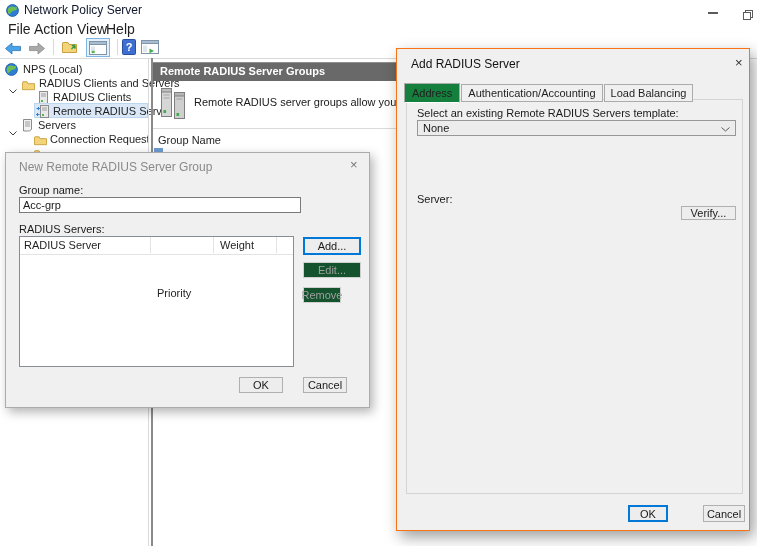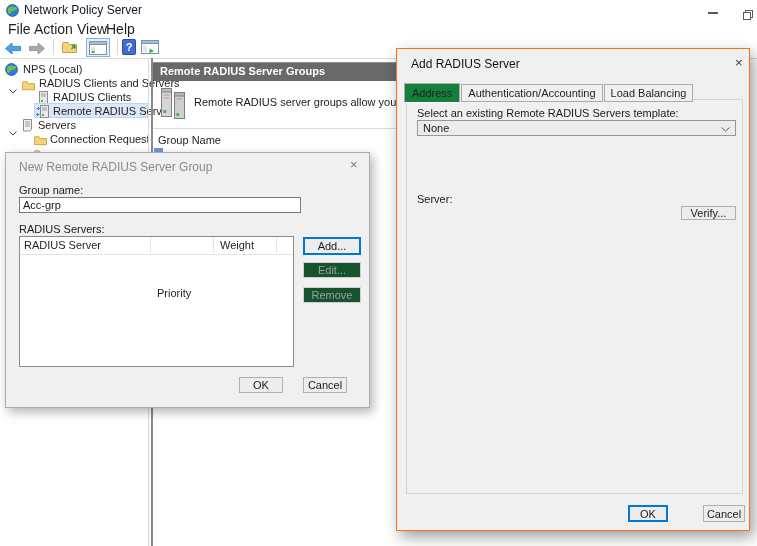--- a/index.html
+++ b/index.html
@@ -250,21 +250,21 @@
         <span class="lb-col" style="left:137px;margin-top:48px;">Priority</span>
         <span class="lb-col" style="left:200px;">Weight</span>
         <span class="lb-colline" style="left:130px;"></span>
         <span class="lb-colline" style="left:193px;"></span>
         <span class="lb-colline" style="left:256px;"></span>
       </div>
     </div>
 
     <div class="btn default" style="left:297px;top:84px;width:58px;height:18px;">Add...</div>
     <div class="btn disabled" style="left:297px;top:109px;width:58px;height:16px;">Edit...</div>
-    <div class="btn disabled" style="left:297px;top:134px;width:58px;height:16px;">Remove</div>
+    <div class="btn disabled" style="left:297px;top:134px;width:38px;height:16px;">Remove</div>
 
     <div class="btn" style="left:233px;top:224px;width:44px;height:16px;">OK</div>
     <div class="btn" style="left:297px;top:224px;width:44px;height:16px;">Cancel</div>
   </div>
 
   <div class="dialog dlg-add">
     <span class="abs nowrap dlg-title-active">Add RADIUS Server</span>
     <span class="abs dlg-close" style="left:338px;top:7px;color:#333333;">×</span>
 
     <div class="abs tabstrip" style="left:7px;top:33px;">

